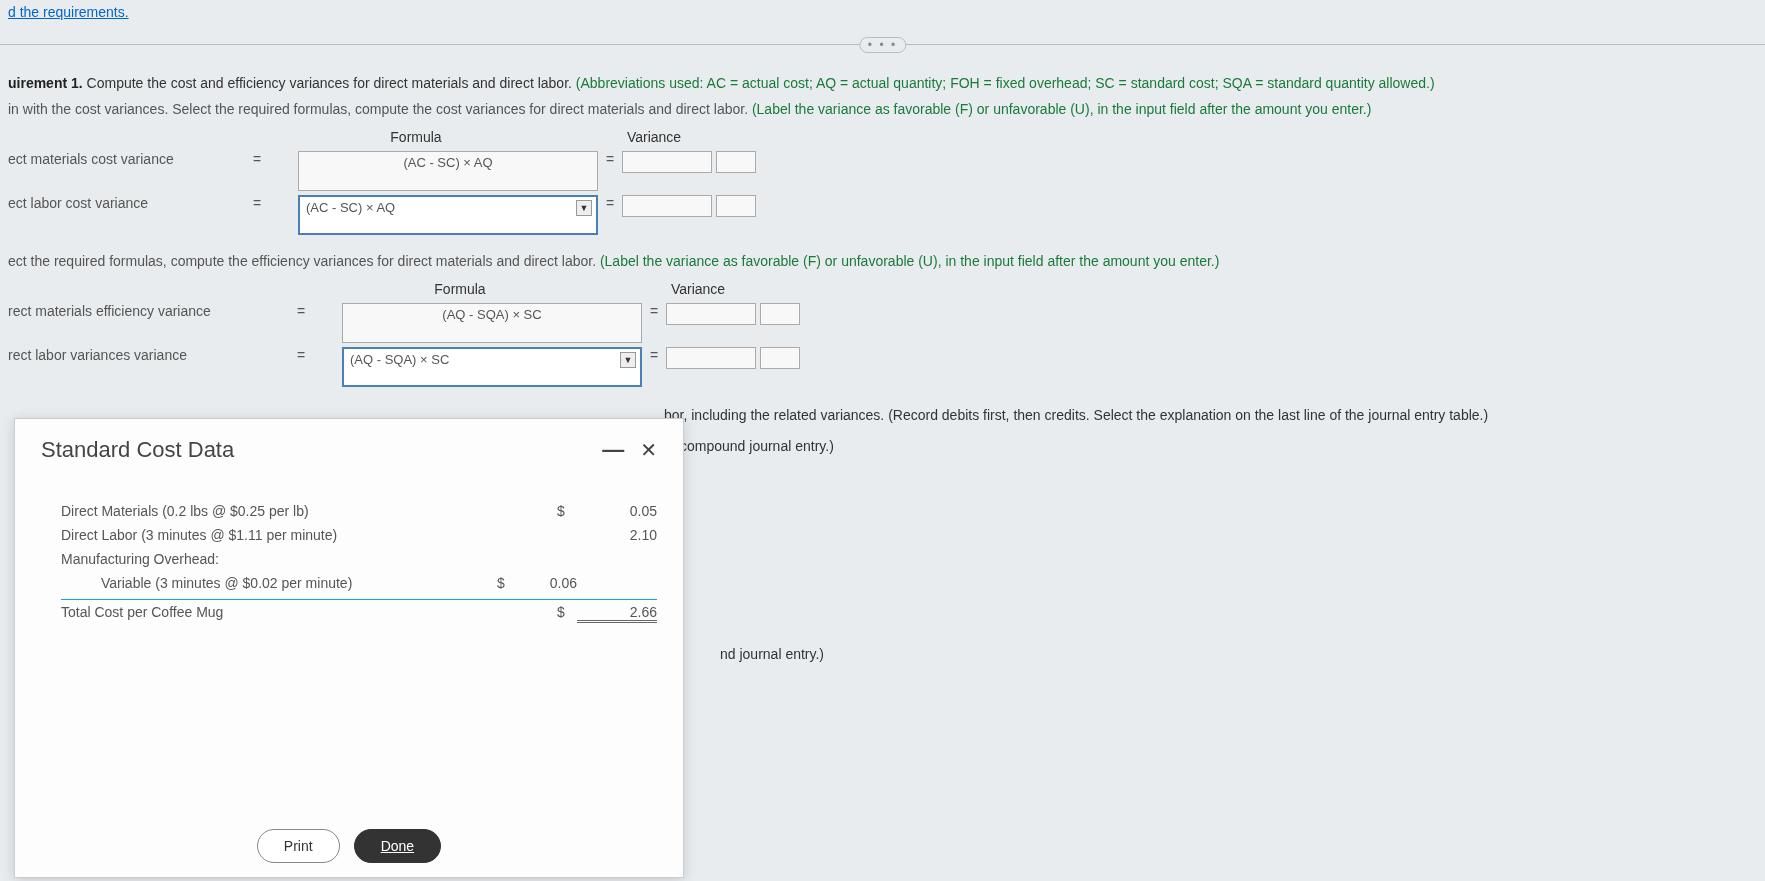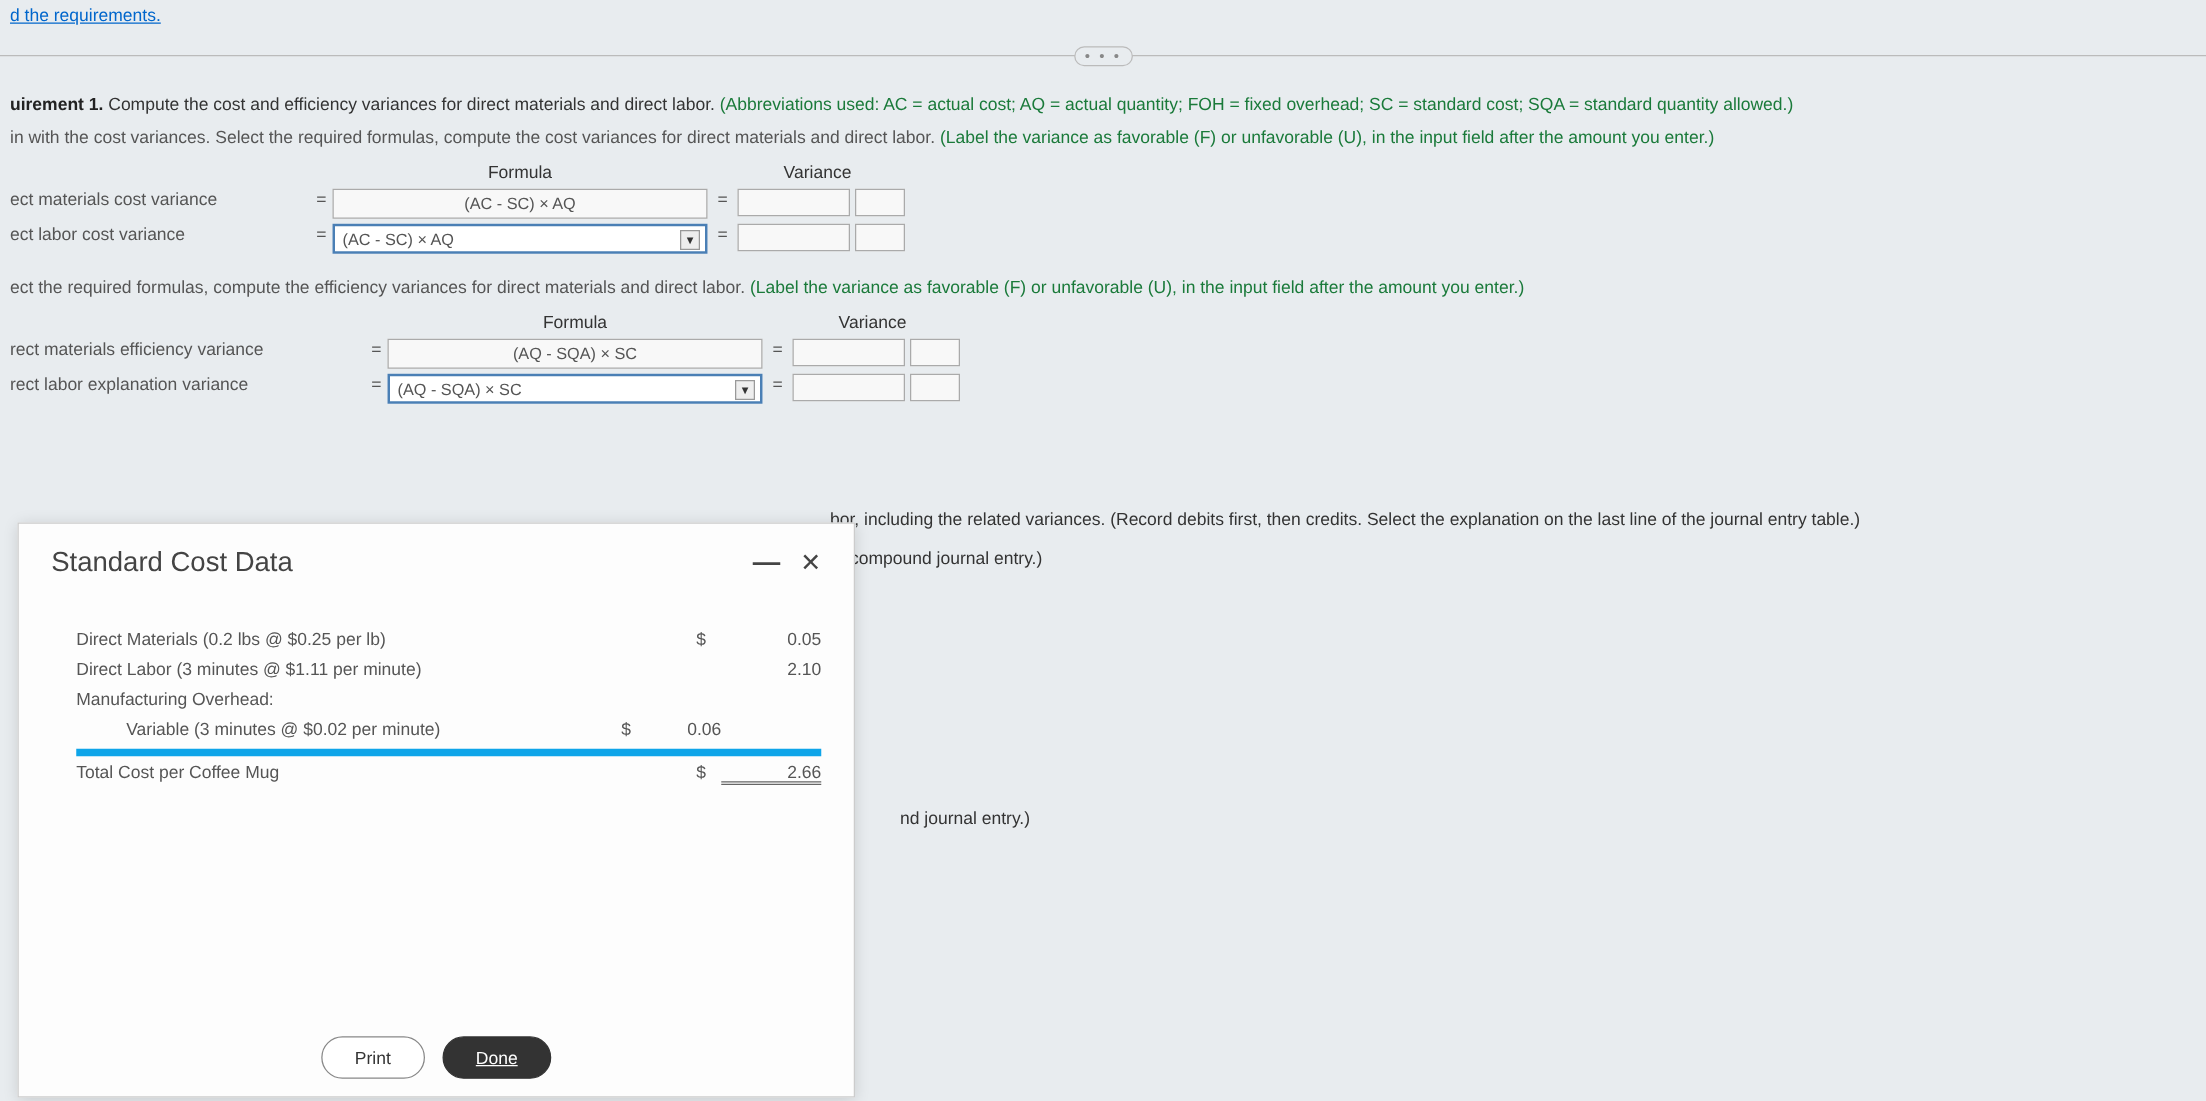--- a/index.html
+++ b/index.html
@@ -49,26 +49,27 @@
   .vh-spacer1 { width: 258px; }
   .vh-formula { width: 300px; text-align: center; }
   .vh-variance { width: 160px; text-align: center; margin-left: 8px;}
   .variance-row { display: flex; margin-bottom: 4px; }
   .vr-label { width: 240px; color: #555; }
   .vr-eq { width: 18px; text-align: center; color: #555; }
   .vr-formula-box {
     width: 300px;
     border: 1px solid #aaa;
     background: #f8f8f8;
-    height: 24px;
+    height: 40px;
     line-height: 22px;
     text-align: center;
     font-size: 13px;
     color: #555;
     position: relative;
+    margin-left: 32px;
   }
   .vr-formula-box.selected {
     border: 2px solid #4a7fb5;
     background: #fff;
     text-align: left;
     padding-left: 6px;
   }
   .dropdown-arrow {
     position: absolute;
     right: 4px;
@@ -119,21 +120,21 @@
   .modal-controls { display: flex; gap: 16px; align-items: center; color: #666; }
   .modal-min { font-size: 22px; font-weight: bold; color: #444; cursor: pointer; }
   .modal-close { font-size: 20px; color: #444; cursor: pointer; }
   .cost-data { margin-left: 20px; }
   .cost-row { display: flex; align-items: baseline; margin-bottom: 8px; color: #555; font-size: 14px; }
   .cost-label { flex: 1; }
   .cost-label.indent { padding-left: 40px; }
   .cost-col1 { width: 60px; text-align: right; }
   .cost-col2 { width: 80px; text-align: right; }
   .cost-currency { width: 20px; text-align: left; }
-  .cost-total-row { border-top: 6px solid #0ea5e9; padding-top: 4px; margin-top: 2px; }
+  .cost-total-row { border-top: 1px solid #0ea5e9; padding-top: 4px; margin-top: 2px; }
   .cost-total-row .cost-col2 { border-bottom: 3px double #666; }
   .modal-footer {
     position: absolute;
     bottom: 0;
     left: 0;
     right: 0;
     display: flex;
     gap: 14px;
     justify-content: center;
     padding: 14px;
@@ -214,21 +215,21 @@
     </div>
     <div class="variance-row v2">
       <div class="vr-label">rect materials efficiency variance</div>
       <div class="vr-eq">=</div>
       <div class="vr-formula-box">(AQ - SQA) × SC</div>
       <div class="vr-eq2">=</div>
       <input class="vr-input" style="">
       <input class="vr-input-small" style="">
     </div>
     <div class="variance-row v2">
-      <div class="vr-label">rect labor explanation variance</div>
+      <div class="vr-label">rect labor variances variance</div>
       <div class="vr-eq">=</div>
       <div class="vr-formula-box selected">
         <span>(AQ - SQA) × SC</span>
         <span class="dropdown-arrow">▼</span>
       </div>
       <div class="vr-eq2">=</div>
       <input class="vr-input" style="">
       <input class="vr-input-small" style="">
     </div>
   </div>

